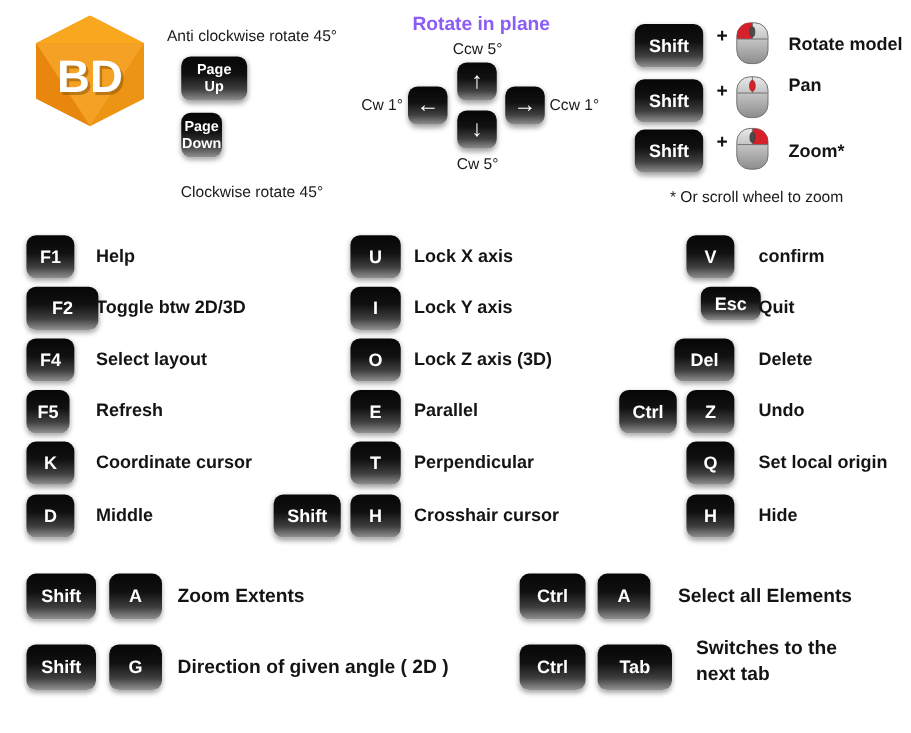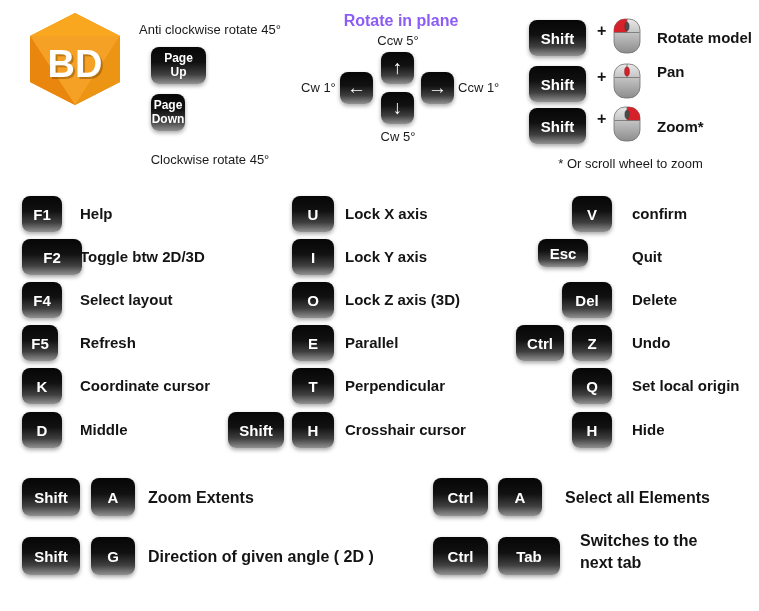--- a/index.html
+++ b/index.html
@@ -148,21 +148,21 @@
   <div class="key" style="left:292px;top:325px;width:42px;height:36px;">E</div>
   <div class="lbl" style="left:345px;top:334px;">Parallel</div>
   <div class="key" style="left:292px;top:368px;width:42px;height:36px;">T</div>
   <div class="lbl" style="left:345px;top:377px;">Perpendicular</div>
   <div class="key" style="left:228px;top:412px;width:56px;height:36px;">Shift</div>
   <div class="key" style="left:292px;top:412px;width:42px;height:36px;">H</div>
   <div class="lbl" style="left:345px;top:421px;">Crosshair cursor</div>
 
   <div class="key" style="left:572px;top:196px;width:40px;height:36px;">V</div>
   <div class="lbl" style="left:632px;top:205px;">confirm</div>
-  <div class="key" style="left:538px;top:239px;width:50px;height:28px;text-align:right;">Esc</div>
+  <div class="key" style="left:584px;top:239px;width:50px;height:28px;text-align:right;">Esc</div>
   <div class="lbl" style="left:632px;top:248px;">Quit</div>
   <div class="key" style="left:562px;top:282px;width:50px;height:36px;">Del</div>
   <div class="lbl" style="left:632px;top:291px;">Delete</div>
   <div class="key" style="left:516px;top:325px;width:48px;height:36px;">Ctrl</div>
   <div class="key" style="left:572px;top:325px;width:40px;height:36px;">Z</div>
   <div class="lbl" style="left:632px;top:334px;">Undo</div>
   <div class="key" style="left:572px;top:368px;width:40px;height:36px;">Q</div>
   <div class="lbl" style="left:632px;top:377px;">Set local origin</div>
   <div class="key" style="left:572px;top:412px;width:40px;height:36px;">H</div>
   <div class="lbl" style="left:632px;top:421px;">Hide</div>

